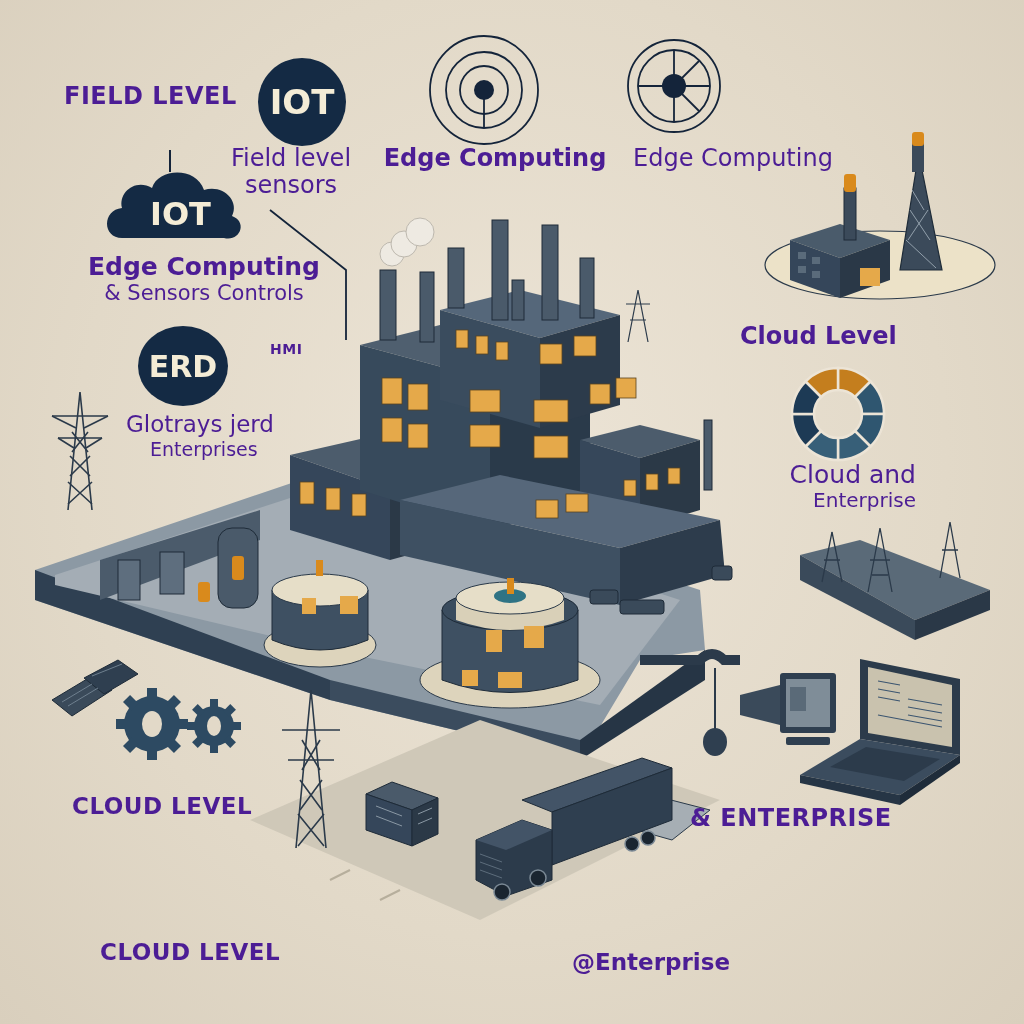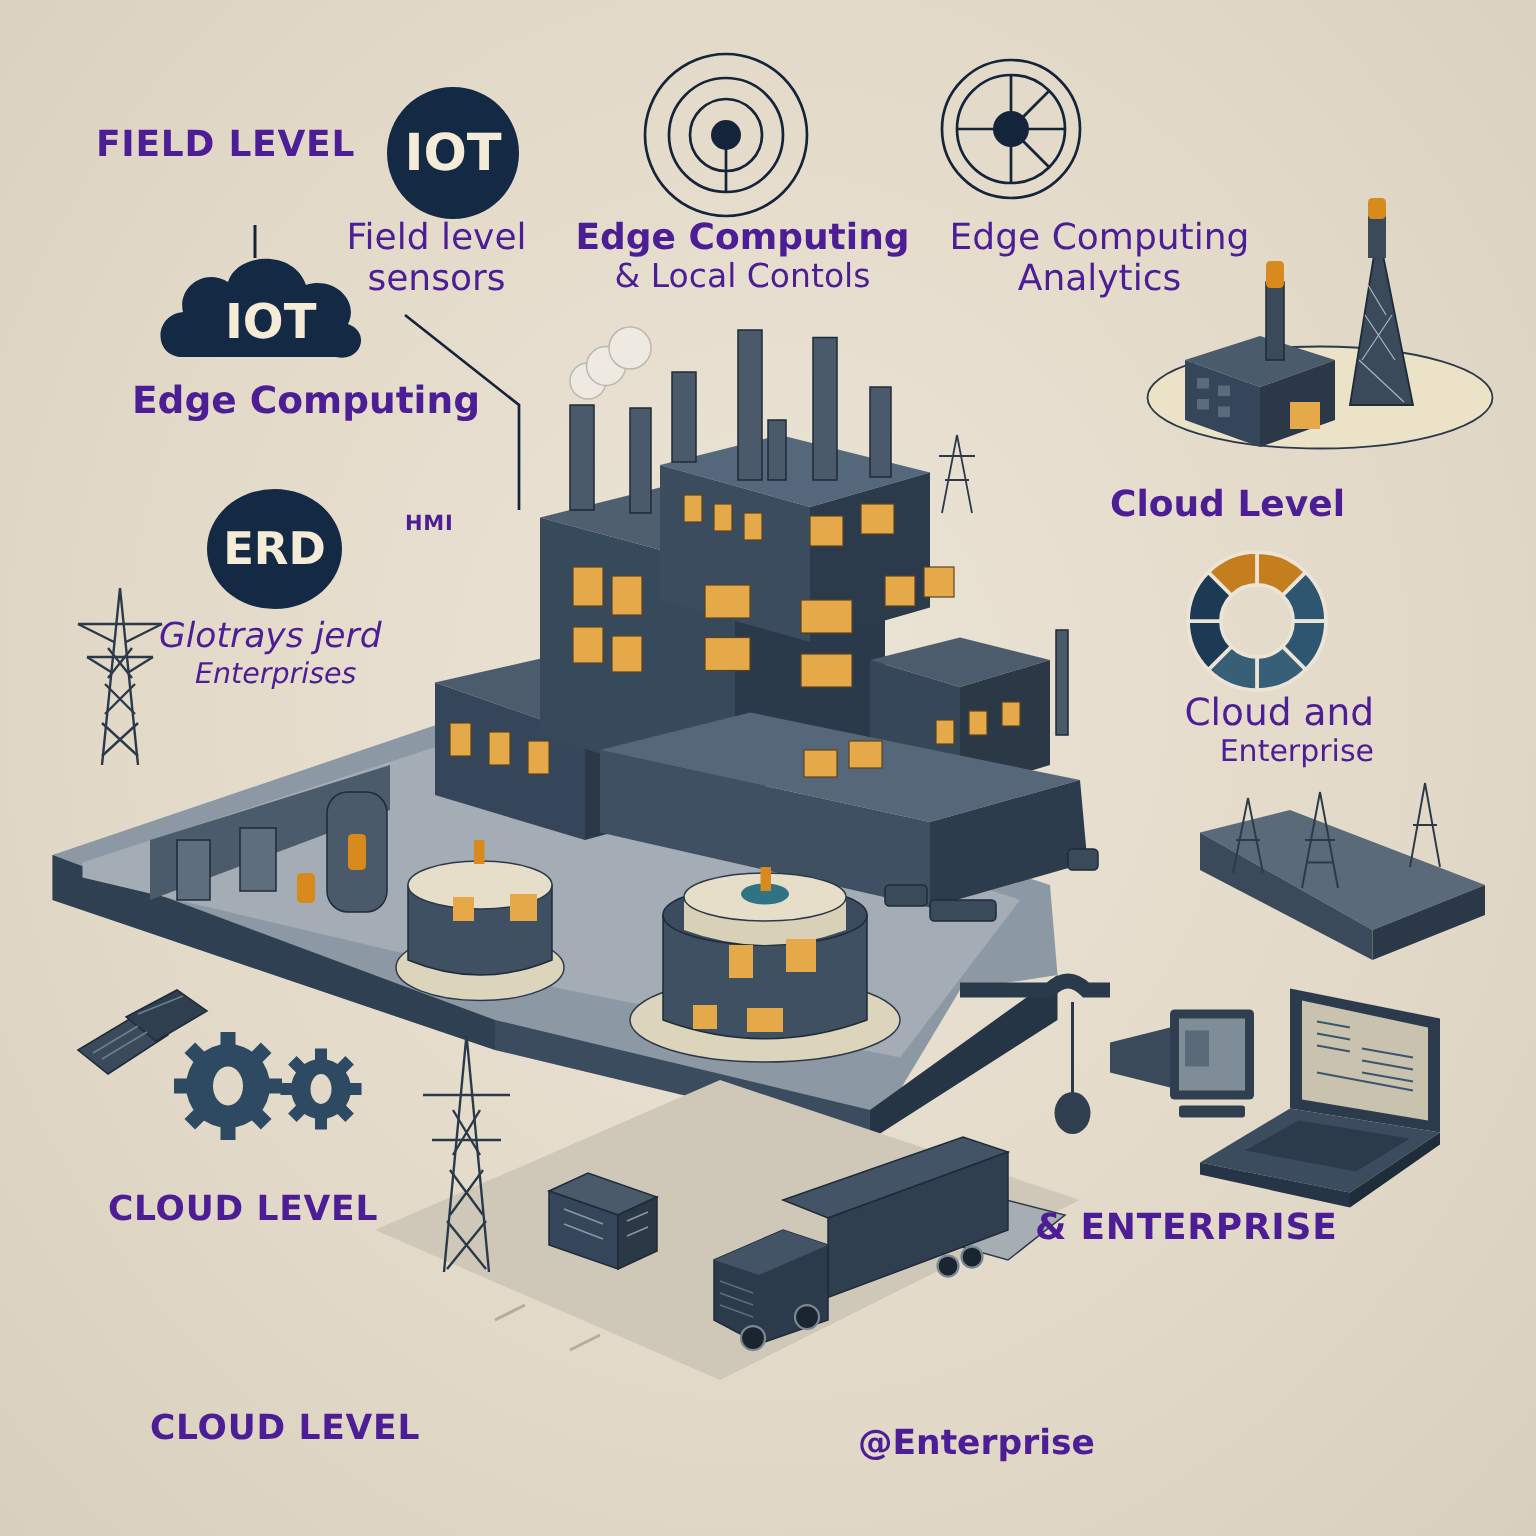--- a/index.html
+++ b/index.html
@@ -29,28 +29,29 @@
 </div>
 
 <svg style="left:100px; top:150px;" width="150" height="100" viewBox="0 0 150 100">
   <line x1="70" y1="0" x2="70" y2="22" stroke="#14243a" stroke-width="2"></line>
   <path d="M22 88 C2 88 2 60 22 58 C18 42 36 28 52 38 C58 18 96 16 104 40 C122 34 140 50 132 66 C148 72 140 92 124 88 Z" fill="#142a44"></path>
 </svg>
 <div class="lbl" style="left:150px; top:198px; font-size:32px; font-weight:bold; color:#f4ecd6;">IOT</div>
 
 <div class="lbl" style="left:74px; top:254px; width:260px; text-align:center;">
   <div style="font-size:25px; font-weight:bold;">Edge Computing</div>
+  <div style="font-size:21px; margin-top:2px;">&amp; Sensors Controls</div>
 </div>
 
 <div class="badge" style="left:138px; top:326px; width:90px; height:80px; font-size:30px;">
   <span>ERD</span>
 </div>
 <div class="lbl caps" style="left:270px; top:342px; font-size:14px;text-align:center;">HMI</div>
 
-<div class="lbl" style="left:106px; top:412px;font-style:italic;">
+<div class="lbl" style="left:126px; top:412px;">
   <div style="font-size:23px;">Glotrays jerd</div>
   <div style="font-size:19px; margin-top:4px;margin-left:24px;">Enterprises</div>
 </div>
 
 <svg style="left:48px; top:392px;" width="64" height="120" viewBox="0 0 64 120">
   <g stroke="#2b3a4a" stroke-width="1.6" fill="none">
     <path d="M32 0 L20 118 M32 0 L44 118"></path>
     <path d="M4 24 L60 24 M10 46 L54 46"></path>
     <path d="M24 40 L40 60 M40 40 L24 60 M22 64 L42 84 M42 64 L22 84 M20 90 L44 112 M44 90 L20 112"></path>
     <path d="M4 24 L28 36 M60 24 L36 36 M10 46 L26 56 M54 46 L38 56"></path>
@@ -69,37 +70,35 @@
   <g stroke="#14243a" stroke-width="1.8" fill="none">
     <circle cx="60" cy="50" r="54"></circle>
     <circle cx="60" cy="50" r="38"></circle>
     <circle cx="60" cy="50" r="24"></circle>
     <line x1="60" y1="52" x2="60" y2="88"></line>
   </g>
   <circle cx="60" cy="50" r="10" fill="#14243a"></circle>
 </svg>
 <div class="lbl" style="left:380px; top:146px; width:230px; text-align:center;">
   <div style="font-size:24px; font-weight:bold;">Edge Computing</div>
-  <div style="font-size:22px; margin-top:2px;">&amp; Local Contols</div>
 </div>
 
 <svg style="left:624px; top:36px;" width="100" height="100" viewBox="0 0 100 100">
   <g stroke="#14243a" stroke-width="1.8" fill="none">
     <circle cx="50" cy="50" r="46"></circle>
     <circle cx="50" cy="50" r="36"></circle>
     <line x1="14" y1="50" x2="86" y2="50"></line>
     <line x1="50" y1="14" x2="50" y2="86"></line>
     <line x1="50" y1="50" x2="75" y2="25"></line>
     <line x1="50" y1="50" x2="75" y2="75"></line>
   </g>
   <circle cx="50" cy="50" r="12" fill="#14243a"></circle>
 </svg>
 <div class="lbl" style="left:614px; top:146px; width:238px; text-align:center;">
   <div style="font-size:24px;">Edge Computing</div>
-  <div style="font-size:24px; margin-top:2px;">Analytics</div>
 </div>
 
 <svg style="left:760px; top:130px;" width="240" height="170" viewBox="0 0 240 170">
   <ellipse cx="120" cy="135" rx="115" ry="34" fill="#ece2c8" stroke="#2b3a4a" stroke-width="1.2"></ellipse>
 
   <path d="M140 140 L156 40 L162 40 L182 140 Z" fill="#3b4a5a" stroke="#1e2b38" stroke-width="1.2"></path>
   <g stroke="#aab6c0" stroke-width="0.8">
       <path d="M150 80 L170 110 M168 80 L148 110 M152 60 L164 80 M146 110 L176 138"></path>
     </g>
   <rect x="152" y="10" width="12" height="32" fill="#3b4a5a"></rect>

